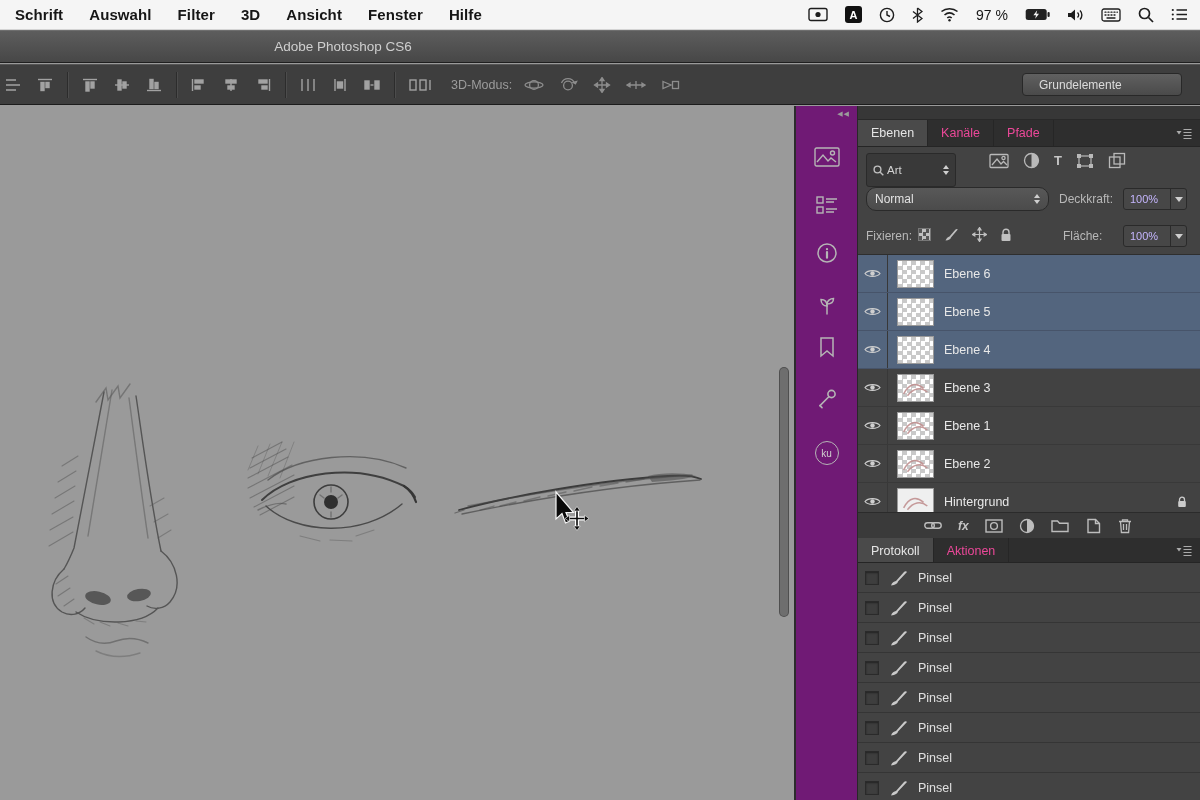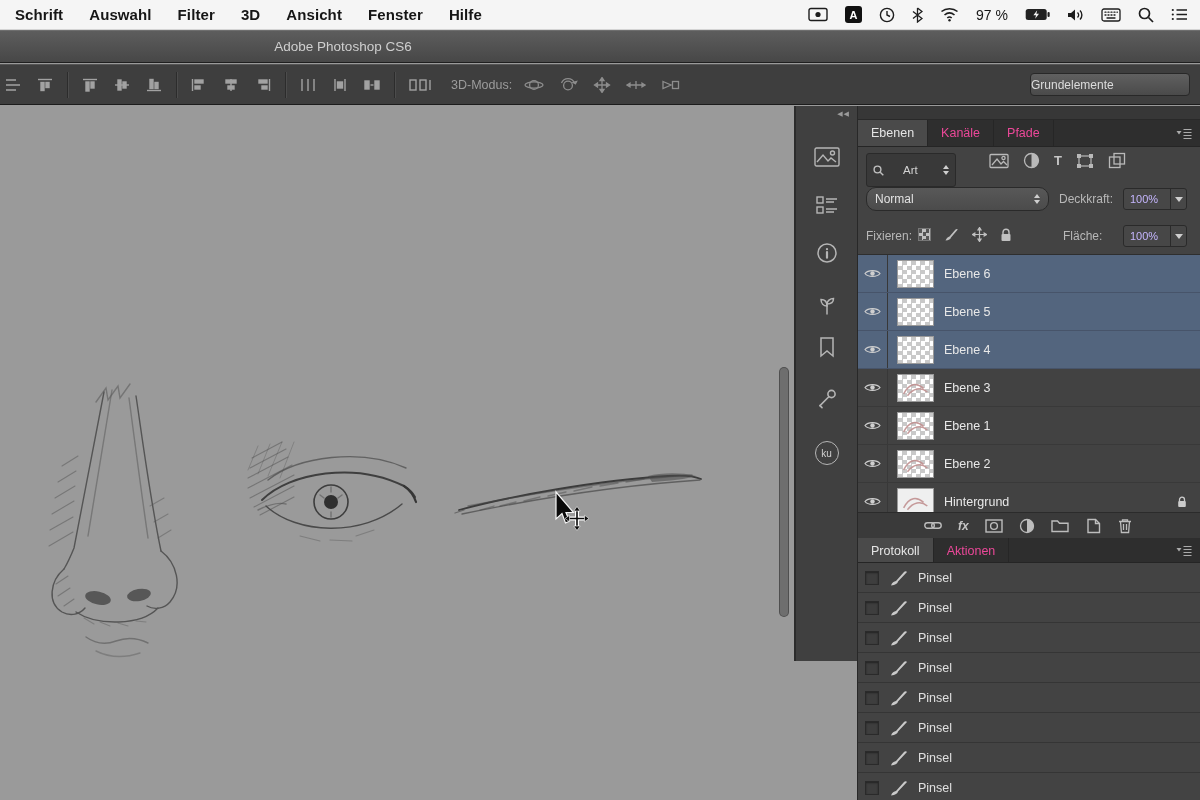--- a/index.html
+++ b/index.html
@@ -20,42 +20,42 @@
   
   #titlebar{position:absolute;top:30px;left:0;right:0;height:33px;background:linear-gradient(#5d5d5d,#474747);border-top:1px solid #6e6e6e;border-bottom:1px solid #1f1f1f}
   #window-title{position:absolute;left:253px;width:180px;top:8px;text-align:center;font-size:13.5px;color:#cfcfcf}
 
   
   #optionsbar{position:absolute;top:64px;left:0;right:0;height:41px;background:#3e3e3e;border-top:1px solid #555;border-bottom:1px solid #1c1c1c;display:flex;align-items:center}
   .ob-group{display:flex;align-items:center;gap:12px;padding:0 12px}
   .ob-sep{width:1px;height:26px;background:#2c2c2c;box-shadow:1px 0 0 #4c4c4c}
   .ob-icon{width:20px;height:17px;display:inline-flex;align-items:center;justify-content:center}
   .ob-label{margin-left:4px;font-size:12.5px;color:#9c9c9c}
-  .workspace-dd{margin-left:auto;margin-right:10px;width:160px;height:23px;background:linear-gradient(#606060,#4a4a4a);border:1px solid #282828;border-radius:4px;display:flex;align-items:center;padding:0 0;font-size:12px;color:#dcdcdc}
+  .workspace-dd{margin-left:auto;margin-right:18px;width:160px;height:23px;background:linear-gradient(#606060,#4a4a4a);border:1px solid #282828;border-radius:4px;display:flex;align-items:center;padding:0 16px;font-size:12px;color:#dcdcdc}
 
   
   #canvas{position:absolute;top:106px;left:0;width:794px;height:694px;background:#9a9a9a;overflow:hidden}
   #canvas-scrollbar{position:absolute;left:779px;top:261px;width:10px;height:250px;background:#6e6e6e;border:1px solid rgba(0,0,0,.28);border-radius:5px}
 
   
-  #dock{position:absolute;top:106px;left:794px;width:63px;height:555px;background:#404040;border-left:2px solid #2c2c2c}
+  #dock{position:absolute;top:106px;left:794px;width:63px;height:694px;background:#701a75;border-left:2px solid #2c2c2c}
   .dock-collapse{position:absolute;top:4px;right:7px;font-size:7px;color:#9b9b9b;letter-spacing:1px}
   .dock-btn{position:absolute;left:0;width:100%;height:38px;display:flex;align-items:center;justify-content:center}
   .ku-badge{width:24px;height:24px;border:1.5px solid #b5b5b5;border-radius:50%;display:flex;align-items:center;justify-content:center;font-size:10px;color:#cfcfcf}
 
   
   #panels{position:absolute;top:106px;left:857px;width:343px;height:694px;background:#434343;border-left:1px solid #282828;display:flex;flex-direction:column}
   .panel-topstrip{height:14px;background:#373737;border-bottom:1px solid #292929}
   .ptabbar{height:27px;background:#2e2e2e;border-bottom:1px solid #252525;display:flex;align-items:stretch}
   .ptab{padding:0 13px;line-height:26px;font-size:12.5px;color:#ec4899;border-right:1px solid #262626}
   .ptab.active{background:#4a4a4a;color:#e5e5e5}
   .pmenu{margin-left:auto;display:flex;align-items:center;padding-right:8px}
 
   .filter-row{height:33px;position:relative}
-  .mini-dd{position:absolute;left:8px;top:6px;width:90px;height:21px;background:#393939;border:1px solid #2a2a2a;border-radius:3px;display:flex;align-items:center;padding:16px 6px;gap:19px;font-size:11.5px;color:#d2d2d2}
+  .mini-dd{position:absolute;left:8px;top:6px;width:90px;height:21px;background:#393939;border:1px solid #2a2a2a;border-radius:3px;display:flex;align-items:center;padding:16px 6px;gap:3px;font-size:11.5px;color:#d2d2d2}
   .filter-icons{position:absolute;left:131px;top:5px;display:flex;align-items:center;gap:14px;color:#b9b9b9}
   .ficon-t{font-size:13px;font-weight:bold;color:#c6c6c6}
 
   .blend-row{height:38px;position:relative}
   .dd{background:linear-gradient(#585858,#4b4b4b);border:1px solid #2a2a2a;border-radius:10px;display:flex;align-items:center;font-size:12px;color:#e2e2e2}
   .blend-dd{position:absolute;left:8px;top:7px;width:183px;height:24px;padding:0 8px}
   .panel-label{position:absolute;font-size:12px;color:#b8b8b8}
   .valbox{position:absolute;width:64px;height:22px;background:#474747;border:1px solid #2a2a2a;border-radius:3px;display:flex;align-items:center}
   .valbox .v{flex:1;padding-left:6px;font-size:11px;color:#c4b5fd}
   .valbox .arrowseg{width:16px;align-self:stretch;border-left:1px solid #2a2a2a;display:flex;align-items:center;justify-content:center}

